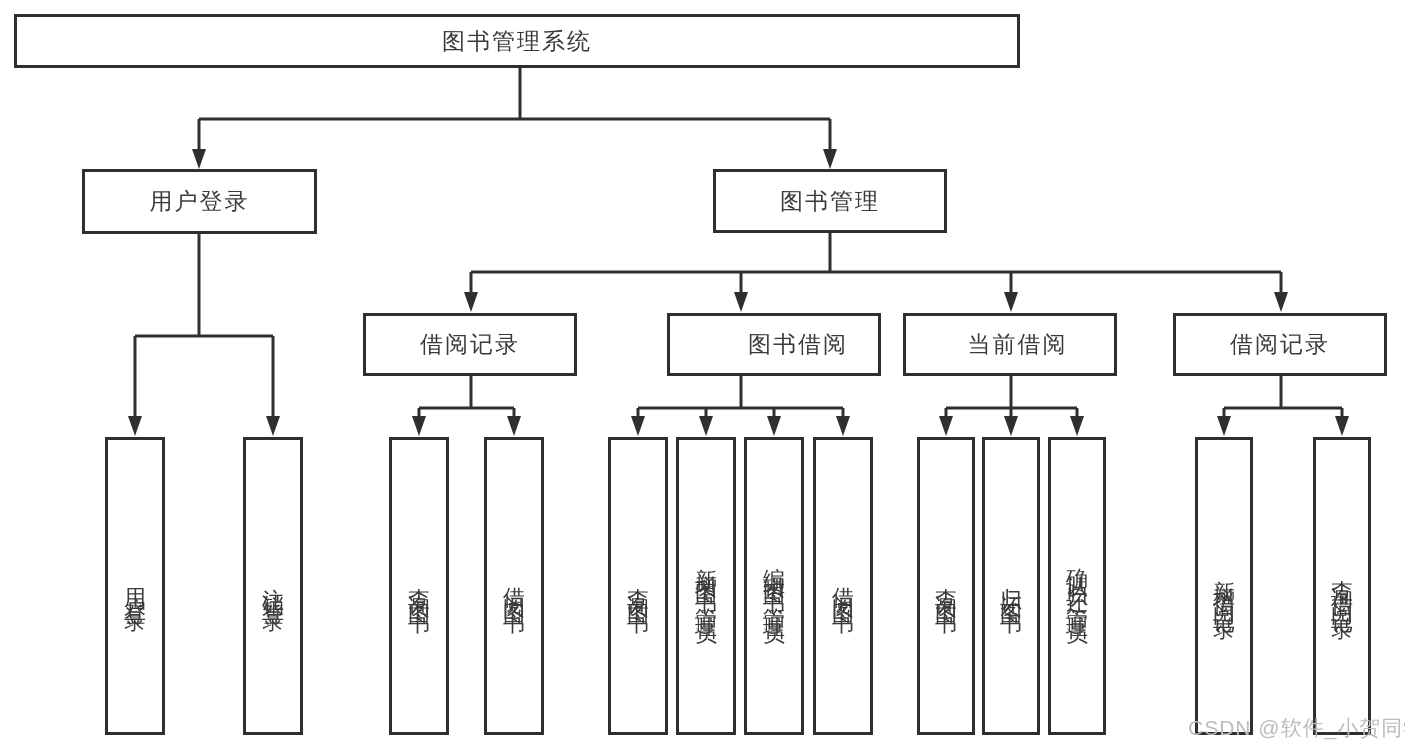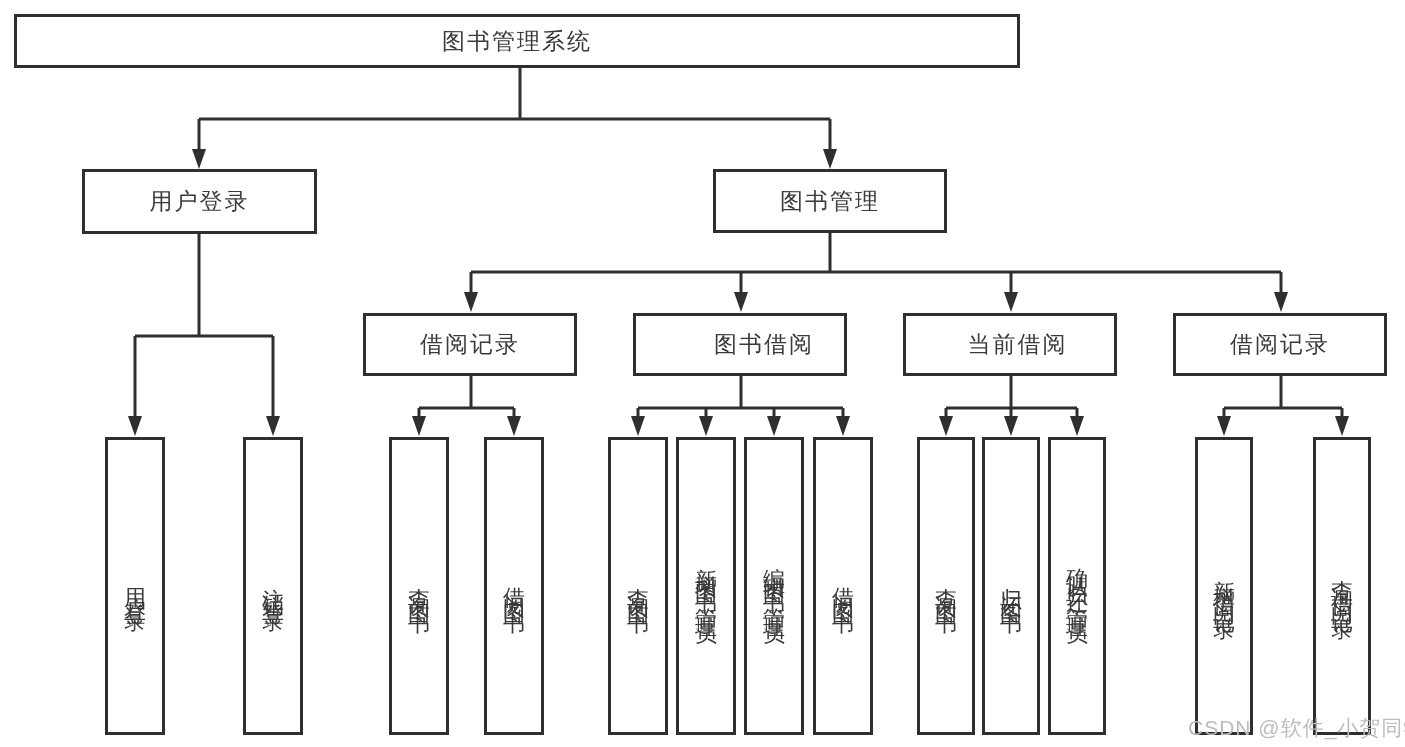--- a/index.html
+++ b/index.html
@@ -48,21 +48,21 @@
     white-space: nowrap;
   }
   
   .n-root { left: 14px; top: 14px; width: 1006px; height: 54px; }
   
   .n-ul { left: 82px;  top: 169px; width: 235px; height: 65px; }
   .n-bm { left: 713px; top: 169px; width: 234px; height: 64px; }
   
   .l3 { top: 313px; height: 63px; width: 214px; }
   .n-l3-0 { left: 363px; }
-  .n-l3-1 { left: 633px; padding-left: 48px; }
+  .n-l3-1 { left: 667px; padding-left: 48px; }
   .n-l3-2 { left: 903px; padding-left: 15px; }
   .n-l3-3 { left: 1173px; }
   
   .l4 { top: 437px; height: 298px; width: 60px; }
   .n-g1-0 { left: 105px; }
   .n-g1-1 { left: 243px; }
   .n-g2-0 { left: 389px; }
   .n-g2-1 { left: 484px; }
   .n-g3-0 { left: 608px; }
   .n-g3-1 { left: 676px; }

